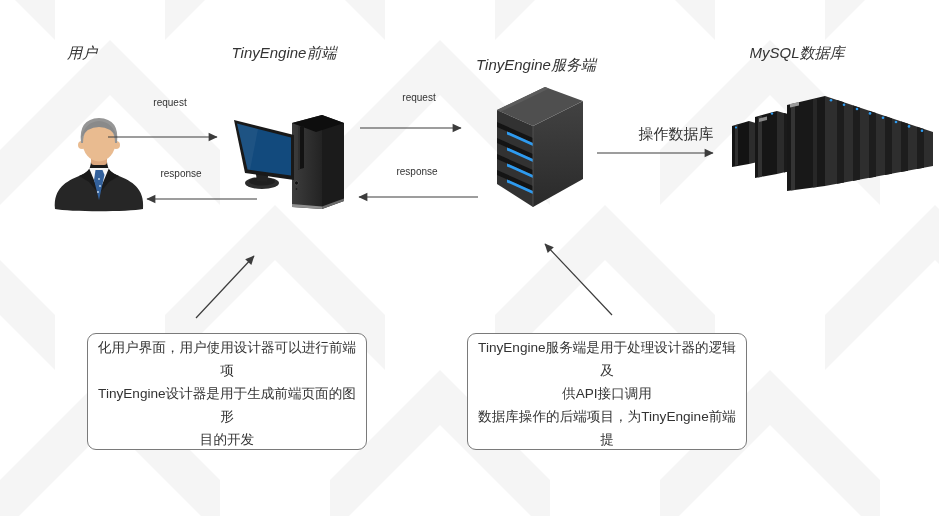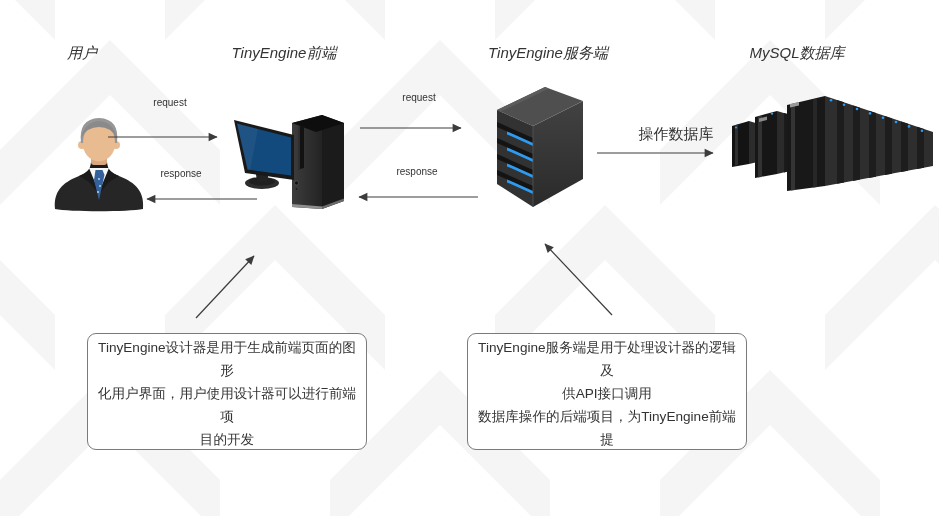--- a/index.html
+++ b/index.html
@@ -43,21 +43,21 @@
         <path d="M-165,-15 L-55,-125 L55,-15 L55,40 L-55,-70 L-165,40 Z" fill="var(--background-pattern)"></path>
       </pattern>
     </defs>
     <rect width="939" height="516" fill="url(#chev)"></rect>
   </svg>
 
   <div class="layer">
 
     <div class="node-label" style="left:82px;top:44px;">用户</div>
     <div class="node-label" style="left:284px;top:44px;">TinyEngine前端</div>
-    <div class="node-label" style="left:536px;top:44px;margin-left:12px;">TinyEngine服务端</div>
+    <div class="node-label" style="left:536px;top:56px;">TinyEngine服务端</div>
     <div class="node-label" style="left:797px;top:44px;">MySQL数据库</div>
 
     <svg class="icon" style="left:45px;top:112px;" width="108" height="100" viewBox="0 0 108 100">
       <path d="M10,97 C8,76 22,69 34,64 C42,61 46,57 46,50 L62,50 C62,57 66,61 74,64 C86,69 100,76 98,97 C84,100 24,100 10,97 Z" fill="#262626"></path>
       <path d="M46,50 L62,50 C62,57 66,61 74,64 L64,70 L54,82 L44,70 L34,64 C42,61 46,57 46,50 Z" fill="#1a1a1a"></path>
       <path d="M44,56 L54,80 L64,56 Z" fill="#f8f8f8"></path>
       <path d="M50.5,58 L57.5,58 L59.5,63 L54,88 L49,68 Z" fill="#33619c"></path>
       <circle cx="54" cy="67" r="0.9" fill="#cfe0f2"></circle>
         <circle cx="55" cy="74" r="0.9" fill="#cfe0f2"></circle>
         <circle cx="53" cy="80" r="0.9" fill="#cfe0f2"></circle>
@@ -177,22 +177,22 @@
       <line x1="612" y1="315" x2="545" y2="244" marker-end="url(#arr)"></line>
     </svg>
 
     <div class="edge-label" style="left:170px;top:97px;">request</div>
     <div class="edge-label" style="left:181px;top:168px;">response</div>
     <div class="edge-label" style="left:419px;top:92px;">request</div>
     <div class="edge-label" style="left:417px;top:166px;">response</div>
     <div class="edge-label cjk" style="left:676px;top:125px;">操作数据库</div>
 
     <div class="note note-left">
+      <div>化用户界面，用户使用设计器可以进行前端项</div>
       <div>TinyEngine设计器是用于生成前端页面的图形</div>
-      <div>化用户界面，用户使用设计器可以进行前端项</div>
       <div>目的开发</div>
     </div>
     <div class="note note-right">
       <div>TinyEngine服务端是用于处理设计器的逻辑及</div>
       <div>供API接口调用</div>
       <div>数据库操作的后端项目，为TinyEngine前端提</div>
     </div>
 
   </div>
 </div>

